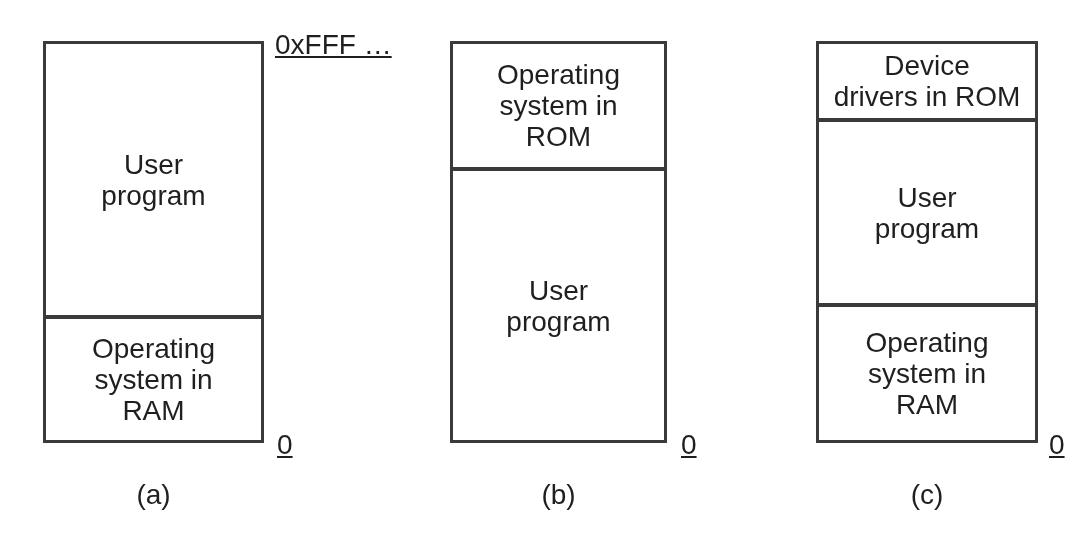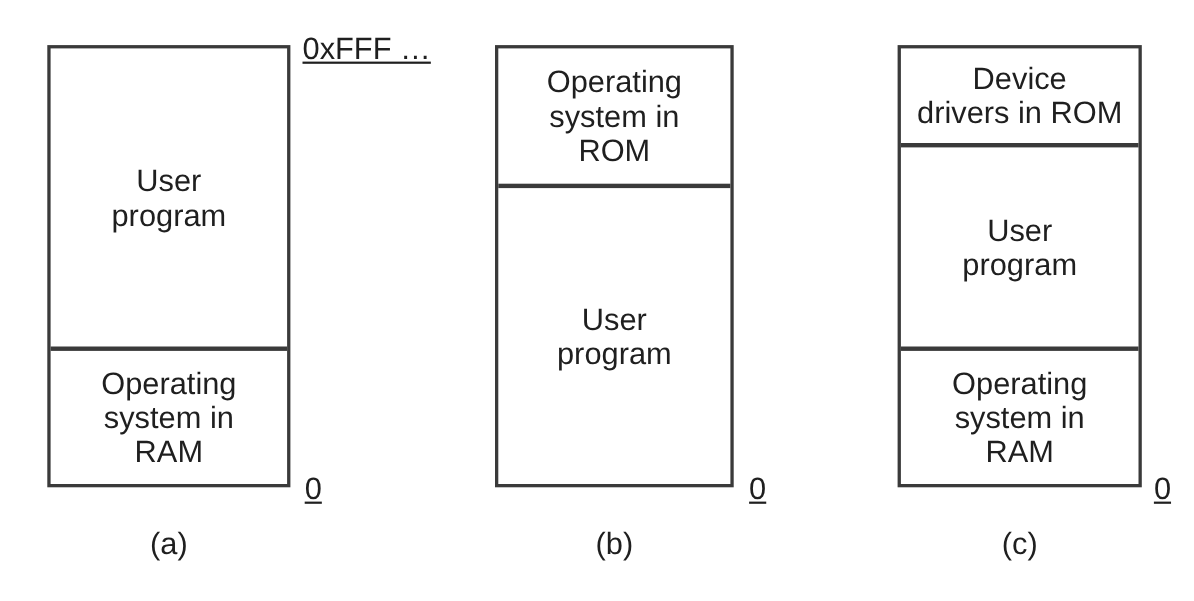--- a/index.html
+++ b/index.html
@@ -37,21 +37,21 @@
     color: #1f1f1f;
   }
   .region + .region { border-top: 4px solid #3a3a3a; }
 
   .box-a .region:nth-child(1) { height: 271px; }
   .box-a .region:nth-child(2) { flex: 1; }
 
   .box-b .region:nth-child(1) { height: 123px; }
   .box-b .region:nth-child(2) { flex: 1; }
 
-  .box-c .region:nth-child(1) { height: 86px; }
+  .box-c .region:nth-child(1) { height: 74px; }
   .box-c .region:nth-child(2) { height: 181px; }
   .box-c .region:nth-child(3) { flex: 1; }
 
   .addr {
     position: absolute;
     font-size: 28px;
     line-height: 32px;
     color: #1f1f1f;
     white-space: nowrap;
     text-decoration: underline;

